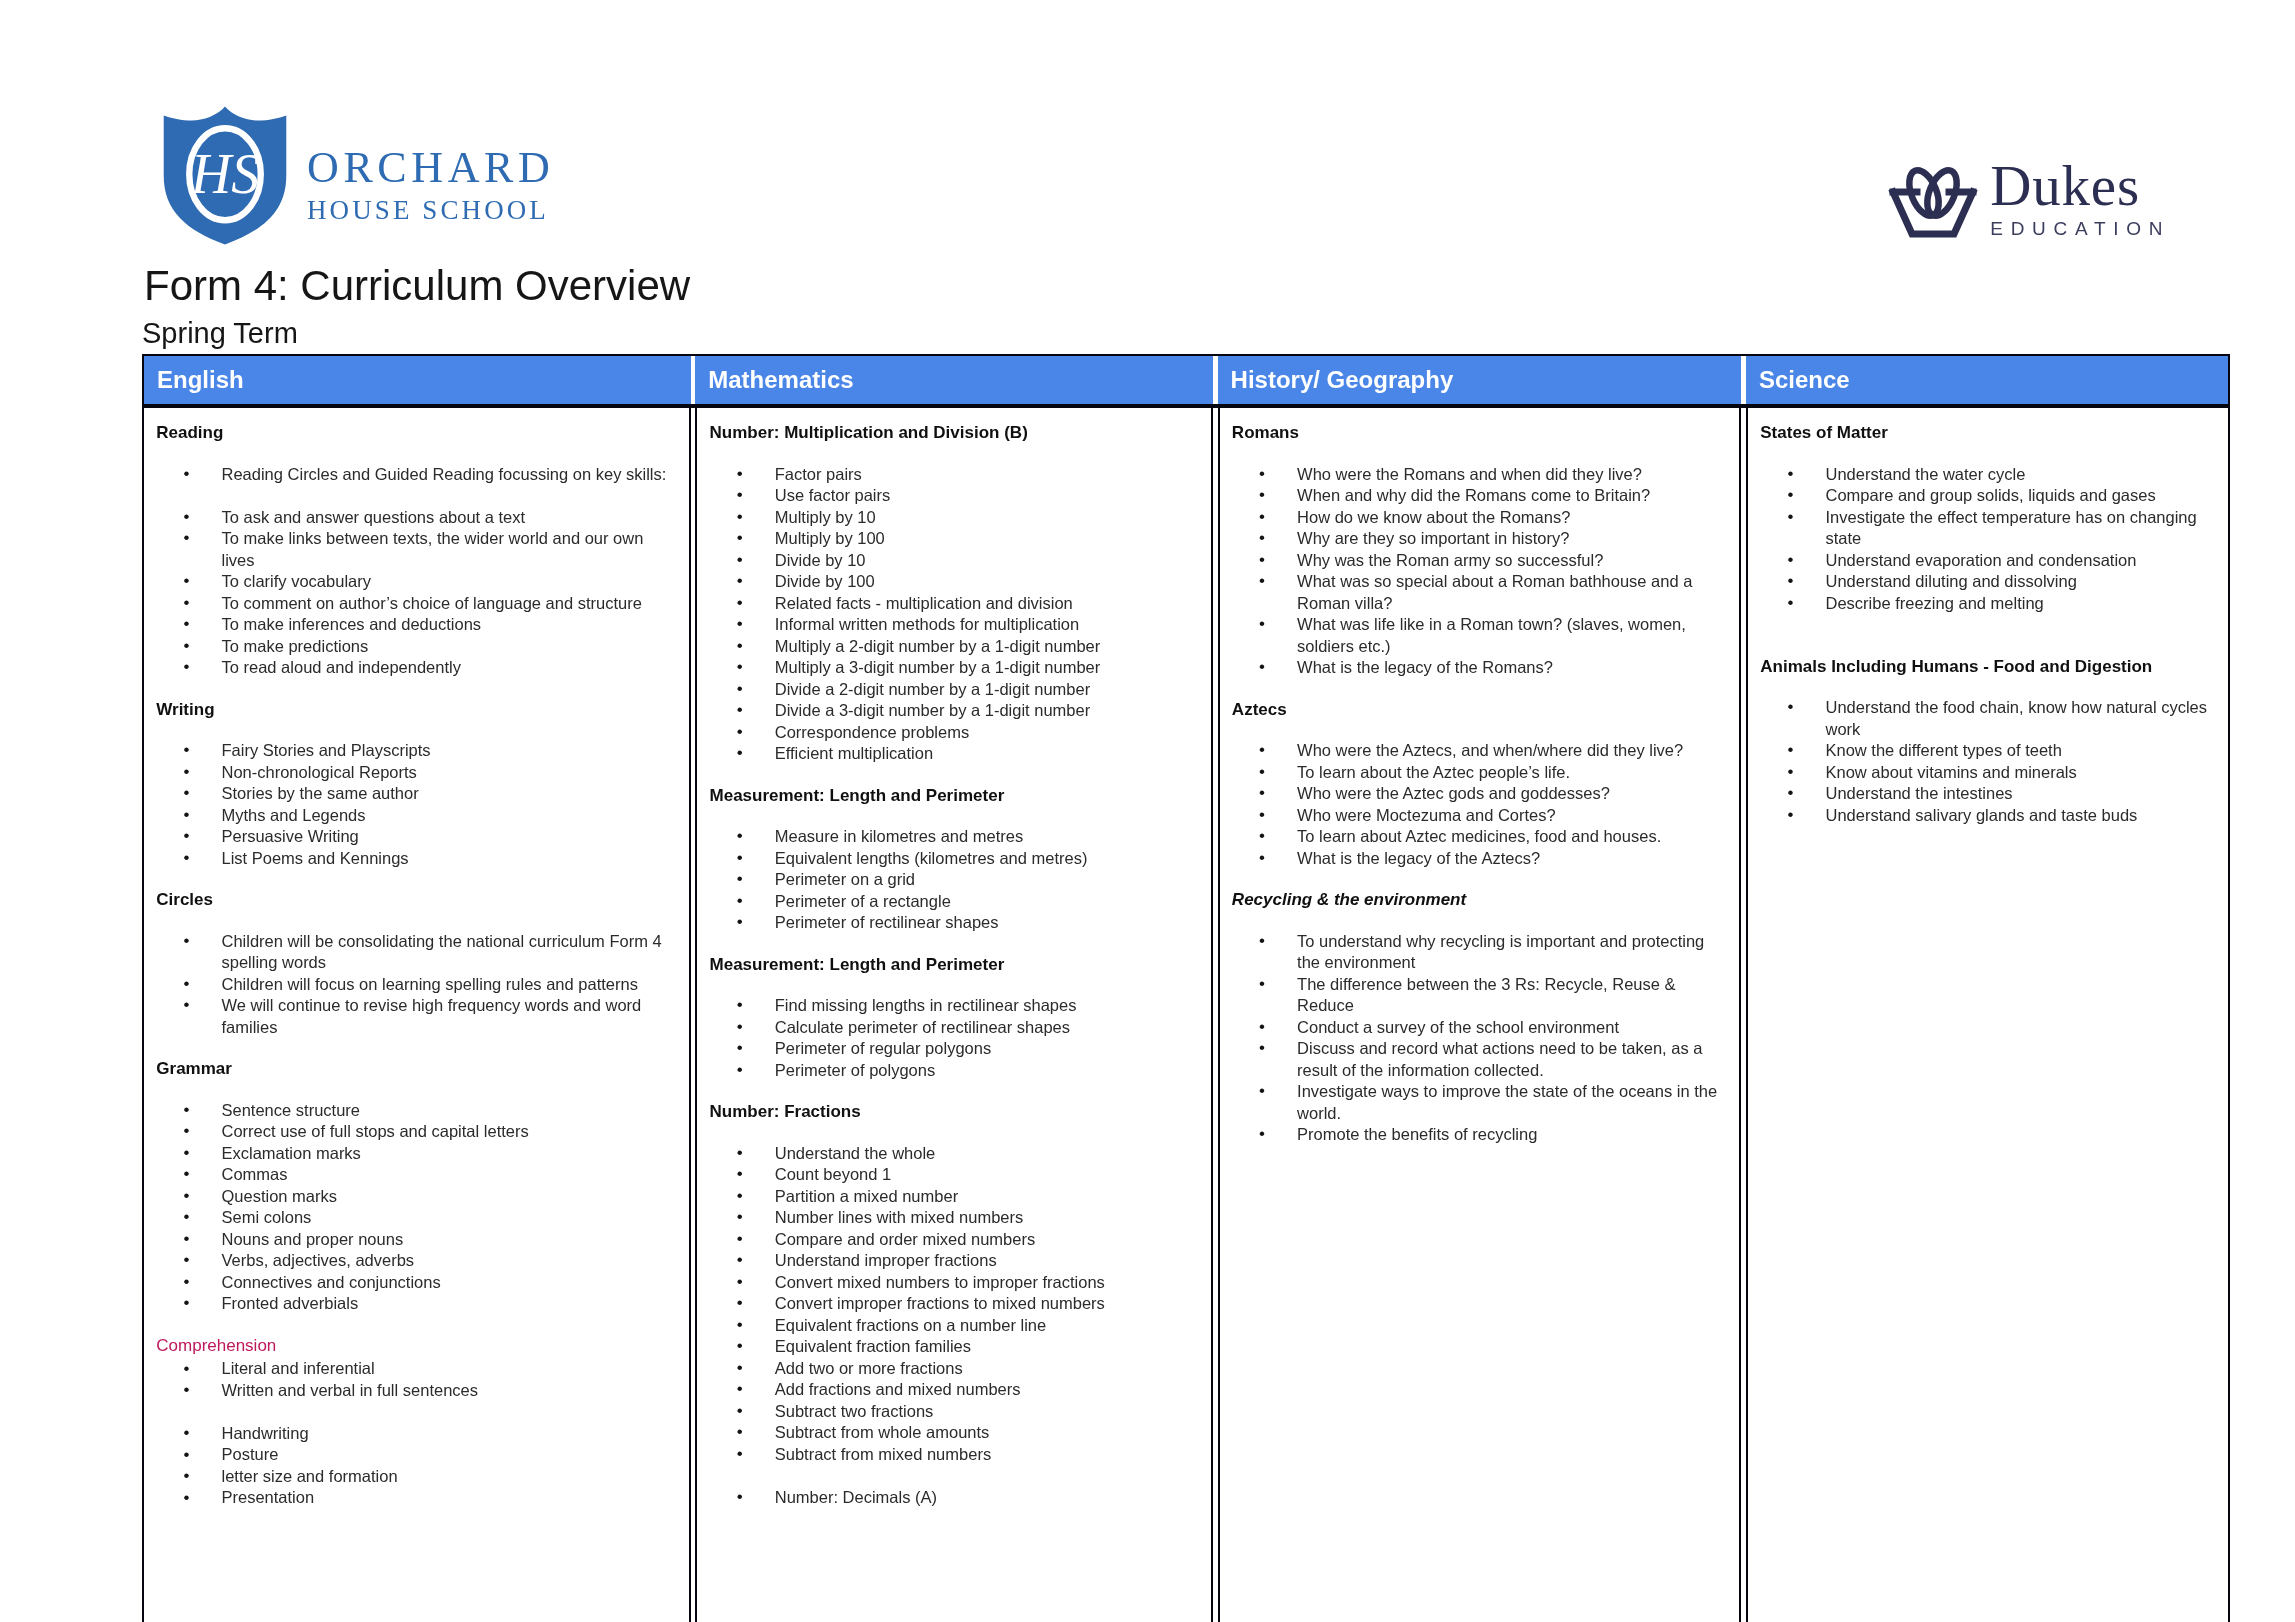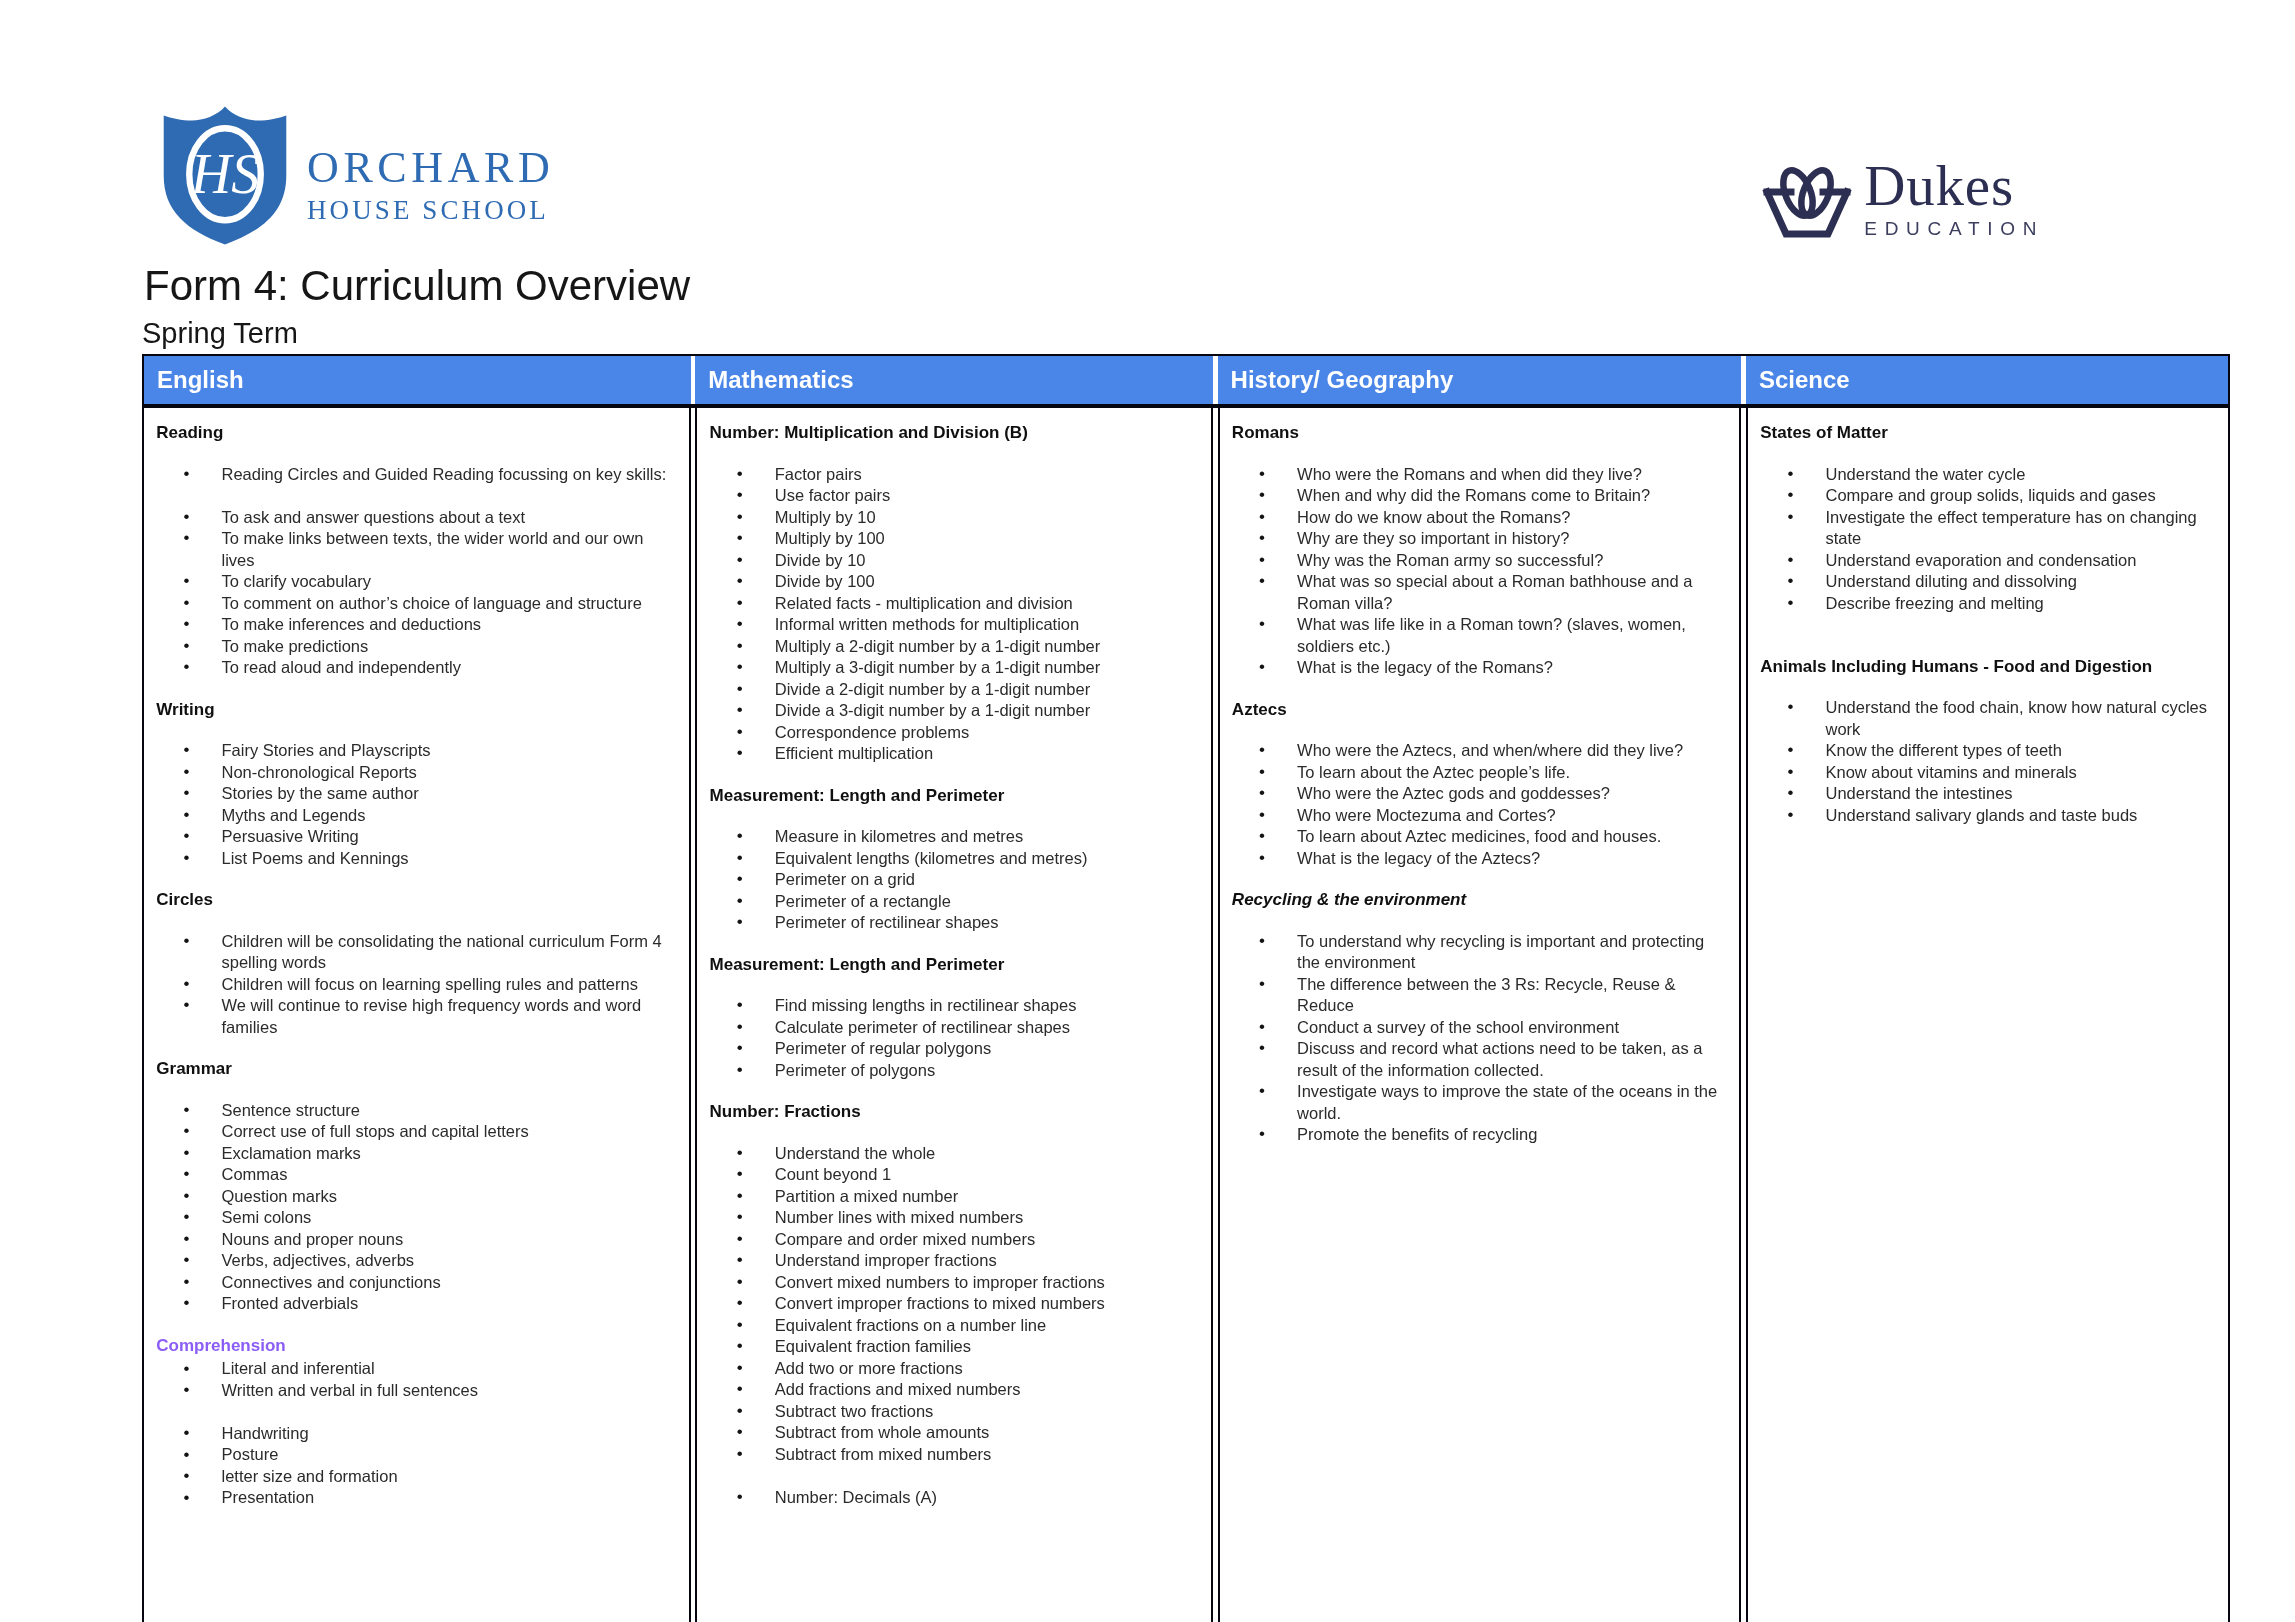--- a/index.html
+++ b/index.html
@@ -7,42 +7,42 @@
     width:2295px;height:1622px;position:relative;background:#ffffff;
     font-family:"Liberation Sans",sans-serif;color:#2b2b2b;overflow:hidden;
   }
   
   .school-logo{position:absolute;left:160px;top:104px;display:flex;align-items:flex-start;}
   .shield{width:130px;height:143px;}
   .school-wordmark{margin-left:17px;margin-top:42px;color:var(--school-blue);
     font-family:"Liberation Serif",serif;line-height:1;}
   .school-name1{font-size:44px;letter-spacing:4.6px;}
   .school-name2{font-size:27px;letter-spacing:3.1px;margin-top:7px;}
-  .dukes-logo{position:absolute;left:1762px;top:157px;display:flex;align-items:flex-start;}
+  .dukes-logo{position:absolute;left:1888px;top:157px;display:flex;align-items:flex-start;}
   .dukes-icon{width:90px;height:80px;margin-top:3.1px;}
   .dukes-words{margin-left:12.3px;color:var(--dukes-navy);line-height:1;}
   .dukes-name{font-family:"Liberation Serif",serif;font-size:57px;letter-spacing:0.8px;}
   .dukes-tag{font-size:19px;letter-spacing:7.7px;margin-top:4.6px;color:#3c3e5e;text-align:right;}
   
   .page-title{position:absolute;left:144px;top:262px;font-size:42px;color:#161616;}
   .page-subtitle{position:absolute;left:142px;top:317px;font-size:29px;color:#161616;}
   
   .curriculum-table{position:absolute;left:142px;top:354px;width:2088px;height:1328px;
     border:2.3px solid var(--border-color);background:#ffffff;box-sizing:border-box;}
   .hrow,.brow{display:grid;grid-template-columns:719fr 681fr 689fr 634fr;column-gap:4.6px;}
   .hrow{border-bottom:4.6px solid var(--border-color);}
   .hcell{background:var(--header-bg);color:var(--header-text);height:48px;
     display:flex;align-items:center;padding-left:13px;font-size:24px;font-weight:bold;}
   .brow{height:calc(100% - 52px);}
   .bcell{box-sizing:border-box;overflow:hidden;padding:14px 7.7px 0 11.5px;
     border-left:2.3px solid var(--border-color);border-right:2.3px solid var(--border-color);}
   .bcell:first-child{border-left:none;}
   .bcell:last-child{border-right:none;}
   .sec-h{font-size:17px;font-weight:bold;color:#101010;line-height:21.5px;margin:20px 0 20px 0.8px;}
-  .sec-h.plain{font-weight:bold;color:#8b5cf6;margin-bottom:2.3px;}
+  .sec-h.plain{font-weight:normal;color:#be185d;margin-bottom:2.3px;}
   .sec-h.italic{font-style:italic;}
   .bcell > :first-child{margin-top:0;}
   .bullet{position:relative;padding-left:66px;padding-right:3.1px;
     font-size:16.5px;line-height:21.5px;color:var(--body-text);}
   .bullet .dot{position:absolute;left:28px;top:-0.8px;font-size:17px;color:#141414;}
   .spacer{height:21.5px;}
 </style>
 </head>
 <body>
 

